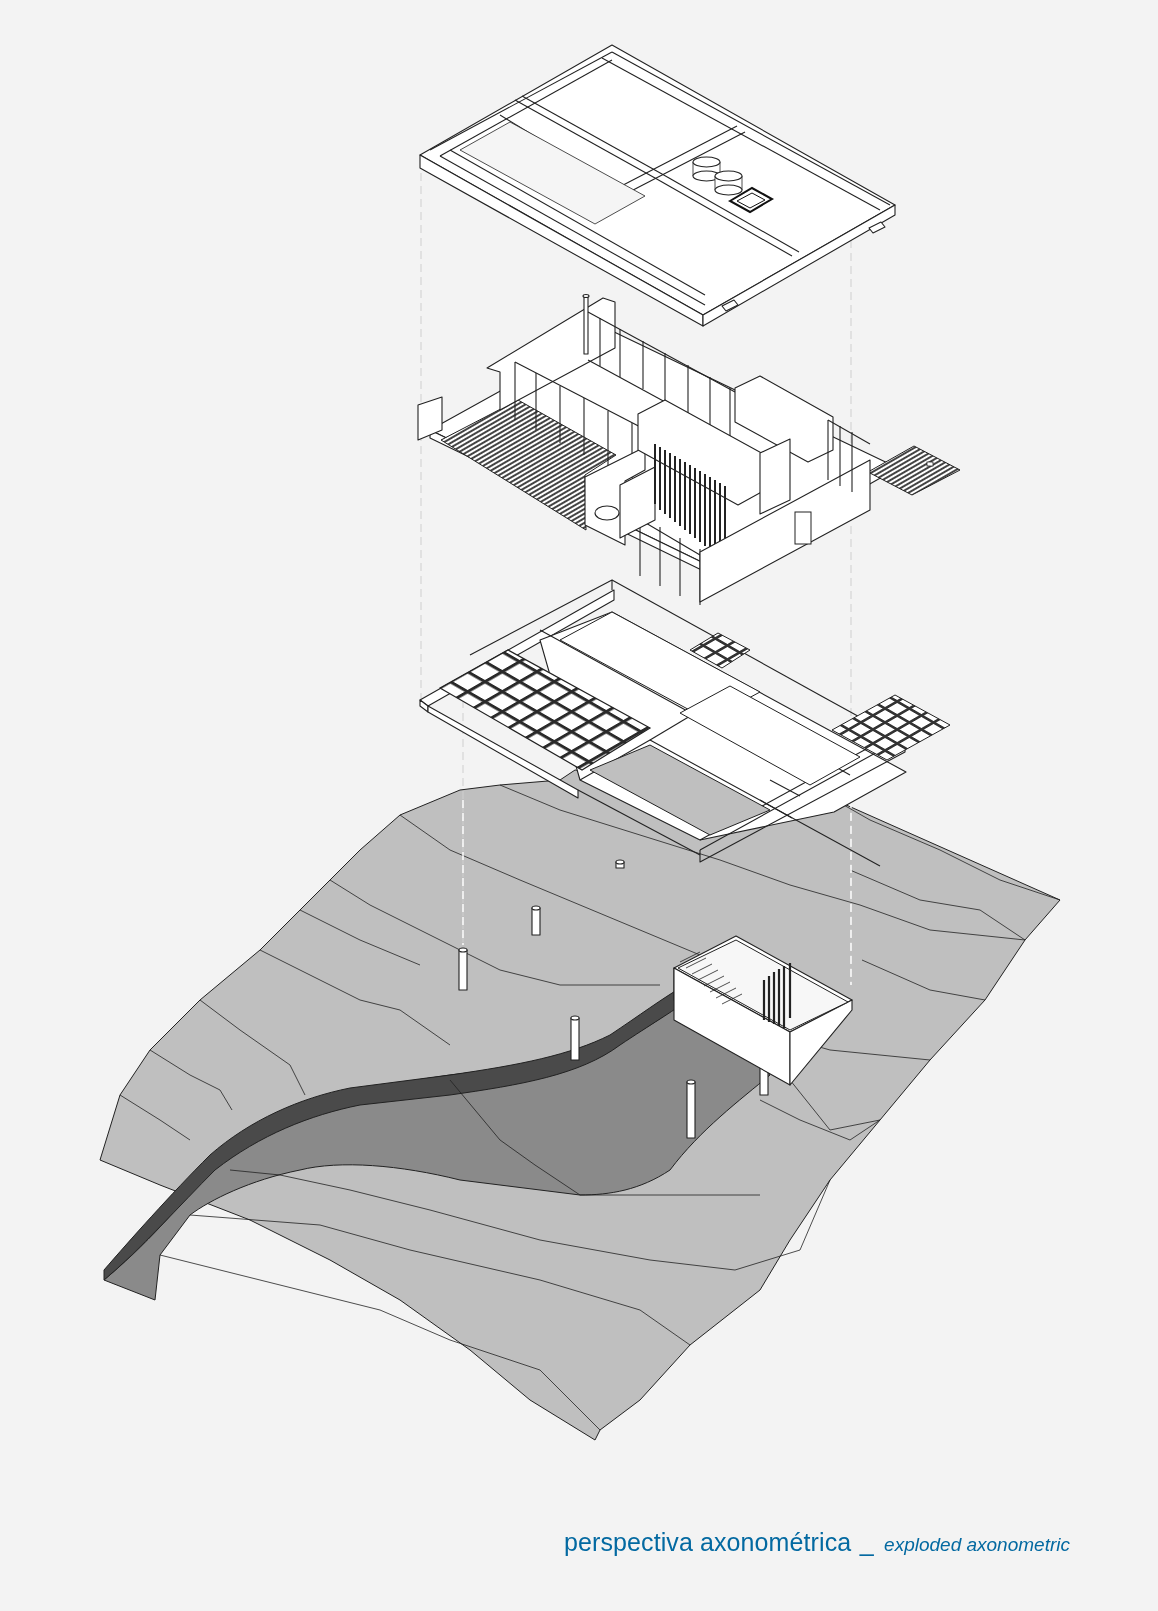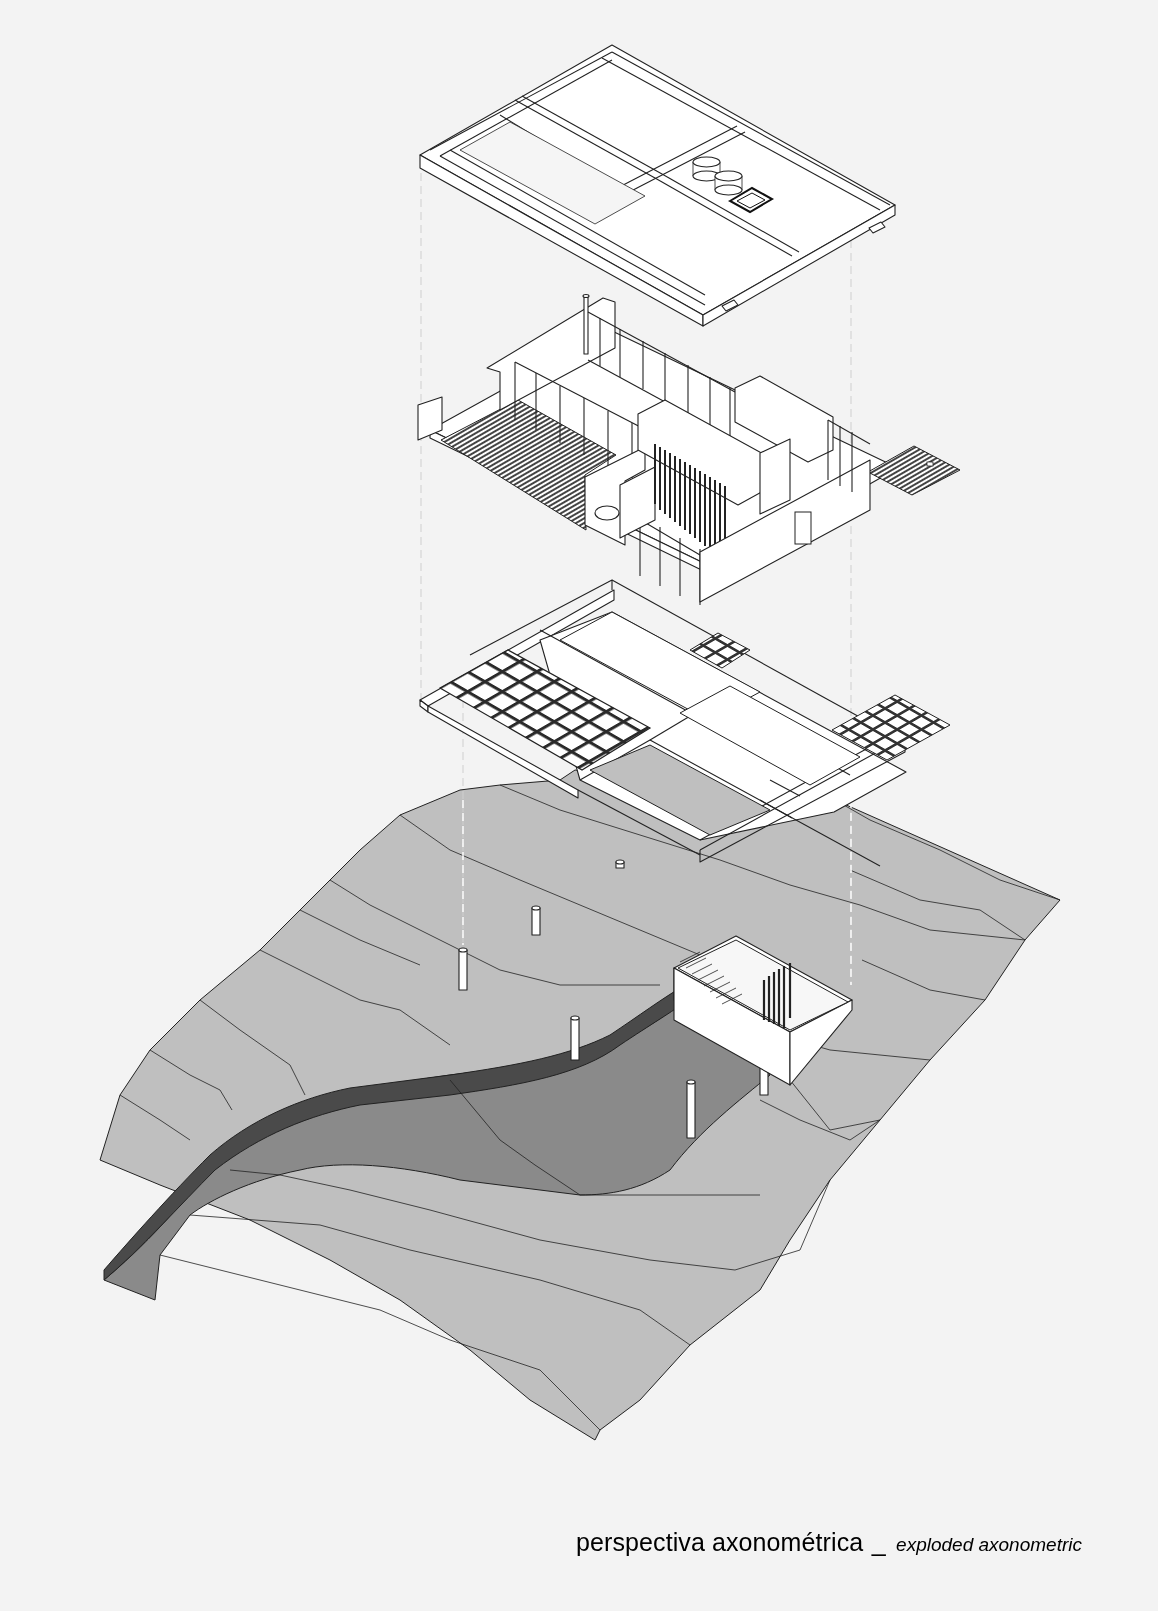--- a/index.html
+++ b/index.html
@@ -6,23 +6,23 @@
   body {
     width: 1158px; height: 1611px;
     background: #f3f3f3;
     position: relative;
     overflow: hidden;
     font-family: "Liberation Sans", sans-serif;
   }
   #drawing { position: absolute; left: 0; top: 0; width: 1158px; height: 1611px; }
   .caption {
     position: absolute;
-    left: 576px; top: 1528px;
+    left: 564px; top: 1528px;
     white-space: nowrap;
-    color: #000000;
+    color: #0369a1;
   }
   .caption-main { font-size: 25px; letter-spacing: 0.1px; }
   .caption-sep { font-size: 25px; margin: 0 6px 0 4px; }
   .caption-sub { font-size: 19px; font-style: italic; }
   .ln { stroke: #222; stroke-width: 1.1; fill: none; stroke-linejoin: round; }
   .thin { stroke: #222; stroke-width: 0.8; fill: none; }
   .w { fill: #ffffff; stroke: #222; stroke-width: 1.1; stroke-linejoin: round; }
   .dash { stroke: #ffffff; stroke-width: 1.4; stroke-dasharray: 8 5; fill: none; }
   .dash2 { stroke: #cfcfcf; stroke-width: 1; stroke-dasharray: 8 5; fill: none; }
 </style>

